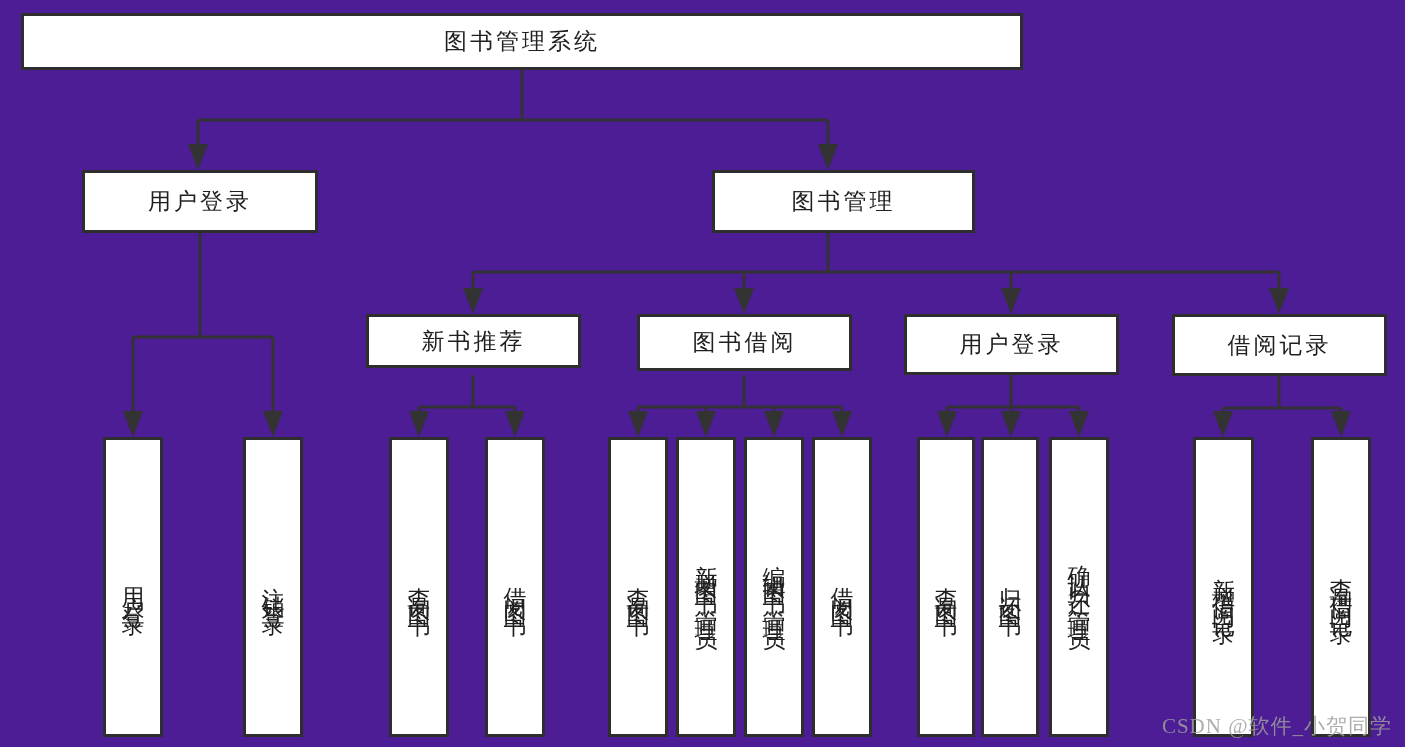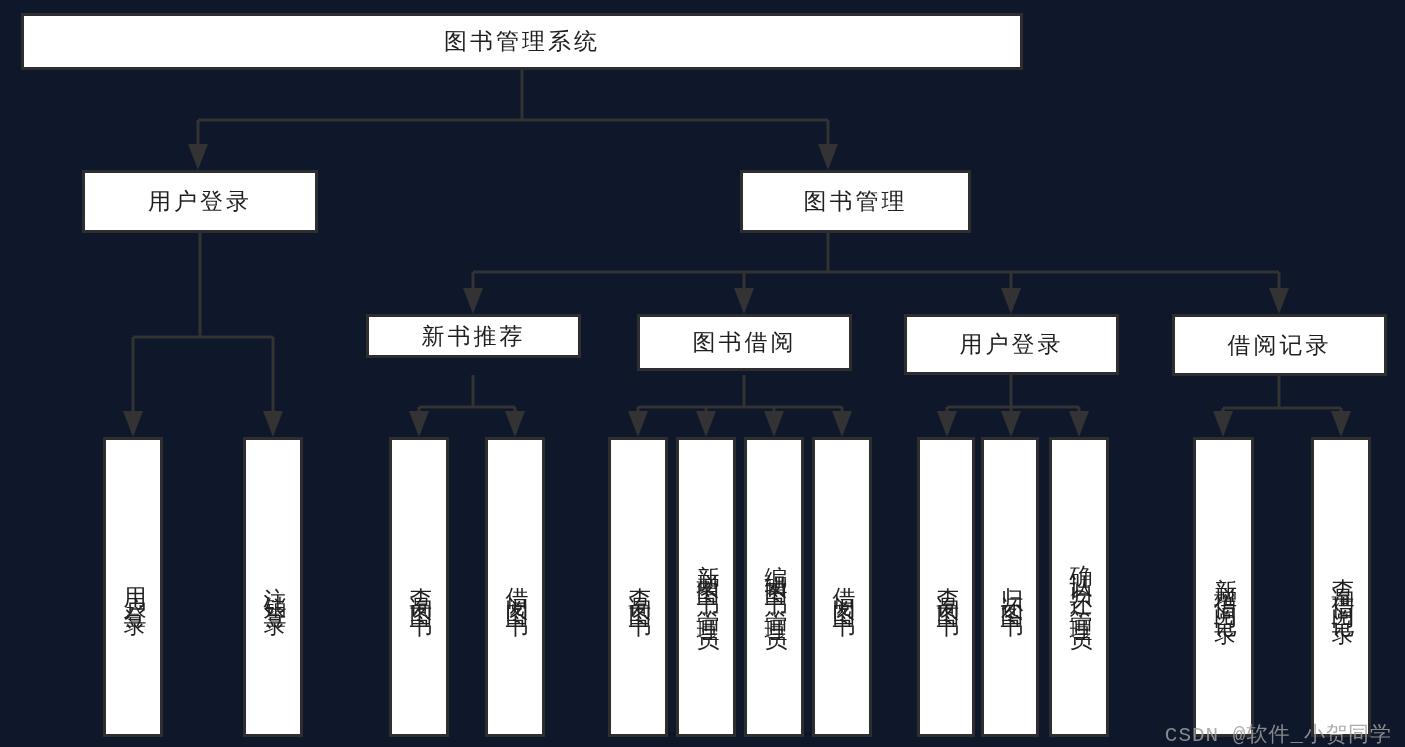--- a/index.html
+++ b/index.html
@@ -1,21 +1,21 @@
 <!DOCTYPE html>
 <html><head>
 <meta charset="utf-8">
 <title>图书管理系统</title>
 <style>
   html,body{margin:0;padding:0;background:#ffffff;}
   .stage{
     position:relative;
     width:1405px;height:747px;
-    background:#0f172a;
-    font-family:Liberation Mono, monospace;
+    background:#4c1d95;
+    font-family:Liberation Serif, serif;
     overflow:hidden;
   }
   .connectors{position:absolute;left:0;top:0;width:1405px;height:747px;}
   .connectors path{stroke:#333333;stroke-width:3;fill:none;}
   .connectors polygon{fill:#333333;stroke:none;}
   .node{
     position:absolute;
     box-sizing:border-box;
     background:#ffffff;
     border:3px solid #2e2e2e;
@@ -38,21 +38,20 @@
   }
   .watermark{
     position:absolute;
     top:712px;
     right:13px;
     font-size:21px;
     letter-spacing:1px;
     color:rgba(158,158,158,0.85);
     z-index:5;
     white-space:nowrap;
-    margin-top:8px;
   }
 </style>
 </head>
 <body>
 
 <div class="stage">
 
   <svg class="connectors" viewBox="0 0 1405 747" xmlns="http://www.w3.org/2000/svg">
     <g>
       <path d="M522 70 L522 120 M198 120 L828 120 M198 120 L198 146 M828 120 L828 146"></path>
@@ -96,25 +95,25 @@
     </g>
   </svg>
 
   <div class="node h" style="left:21px;top:13px;width:1002px;height:57px">
     <span>图书管理系统</span>
   </div>
 
   <div class="node h" style="left:82px;top:170px;width:236px;height:63px">
     <span>用户登录</span>
   </div>
-  <div class="node h" style="left:740px;top:170px;width:231px;height:63px">
+  <div class="node h" style="left:712px;top:170px;width:263px;height:63px">
     <span>图书管理</span>
   </div>
 
-  <div class="node h" style="left:366px;top:314px;width:215px;height:44px">
+  <div class="node h" style="left:366px;top:314px;width:215px;height:54px">
     <span>新书推荐</span>
   </div>
   <div class="node h" style="left:637px;top:314px;width:215px;height:57px">
     <span>图书借阅</span>
   </div>
   <div class="node h" style="left:904px;top:314px;width:215px;height:61px">
     <span>用户登录</span>
   </div>
   <div class="node h" style="left:1172px;top:314px;width:215px;height:62px">
     <span>借阅记录</span>

